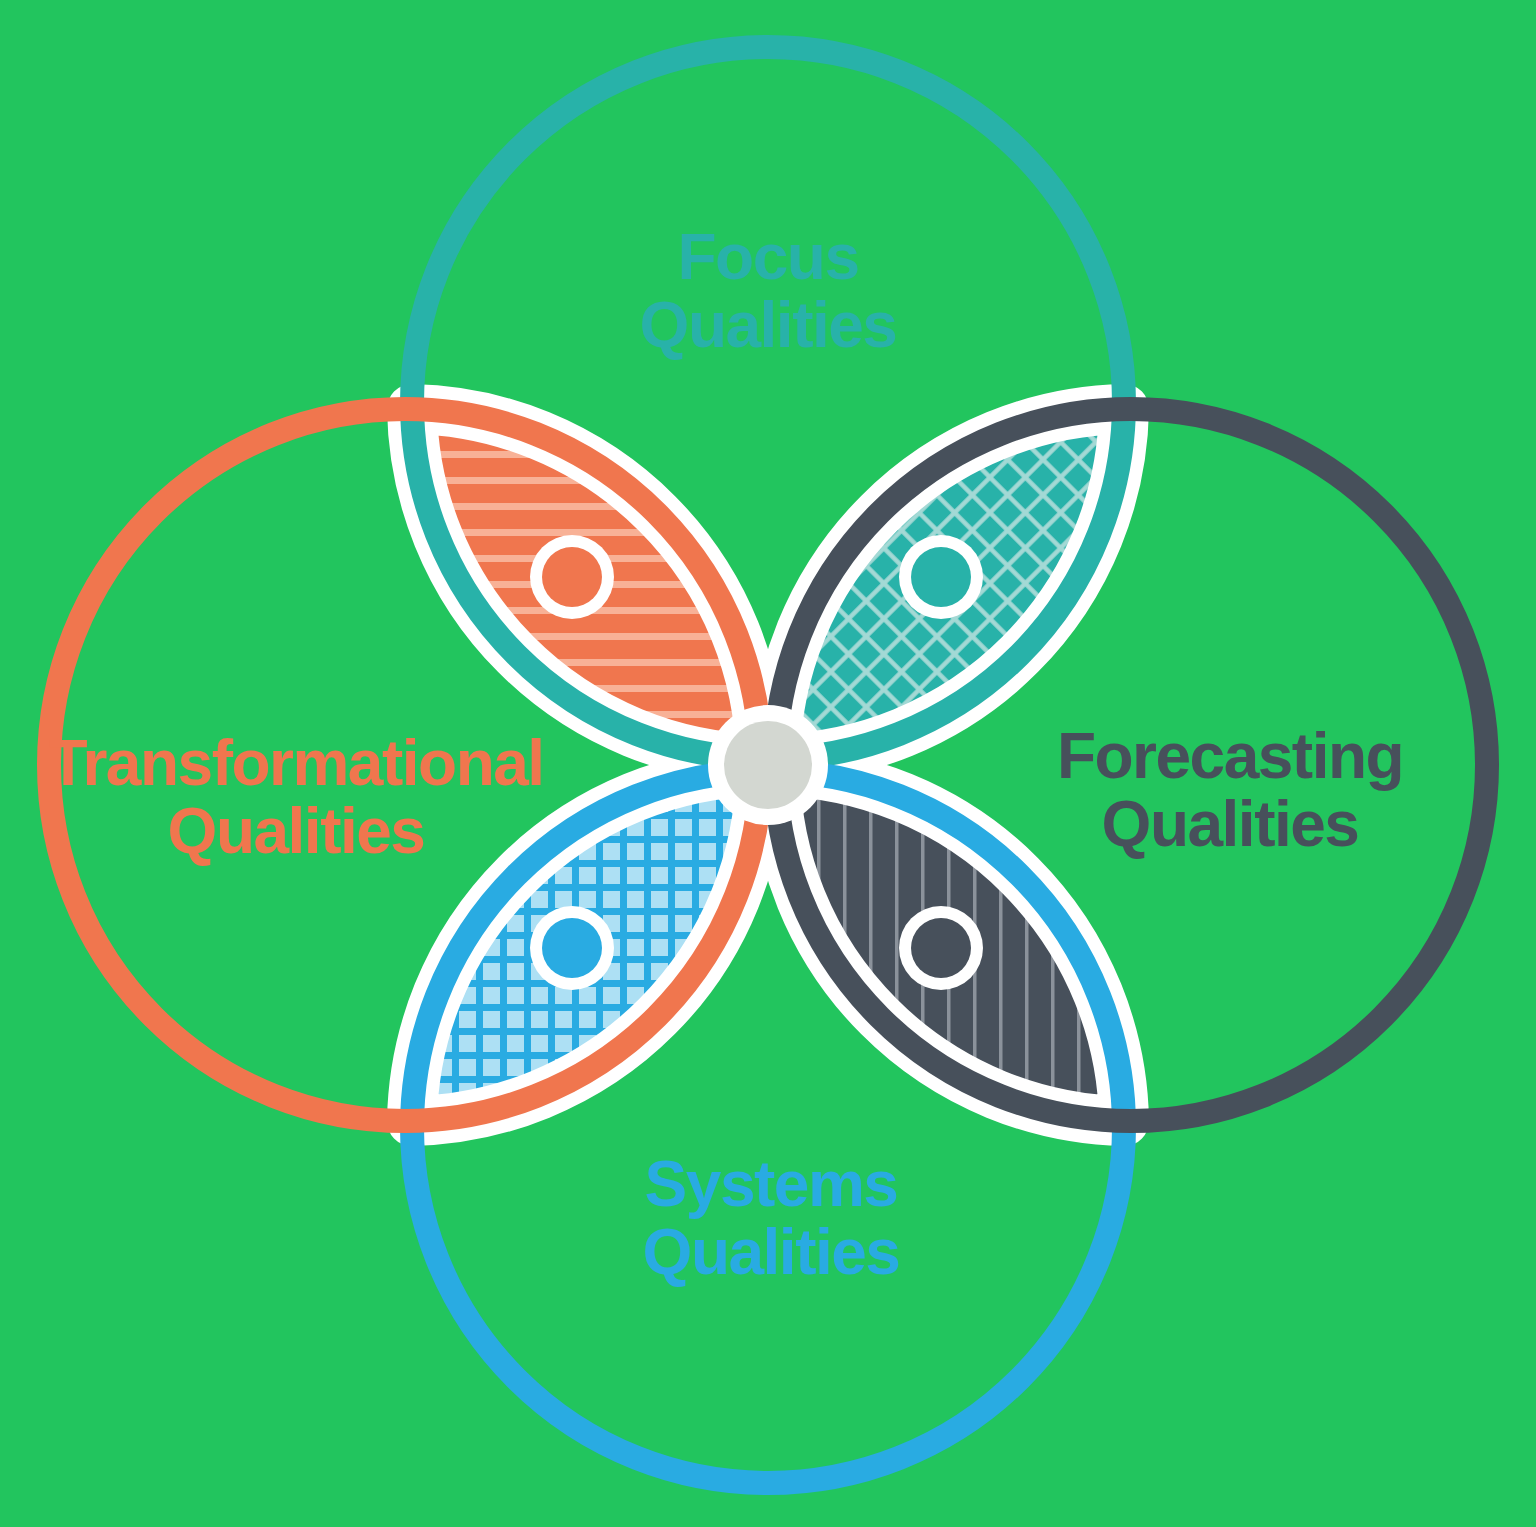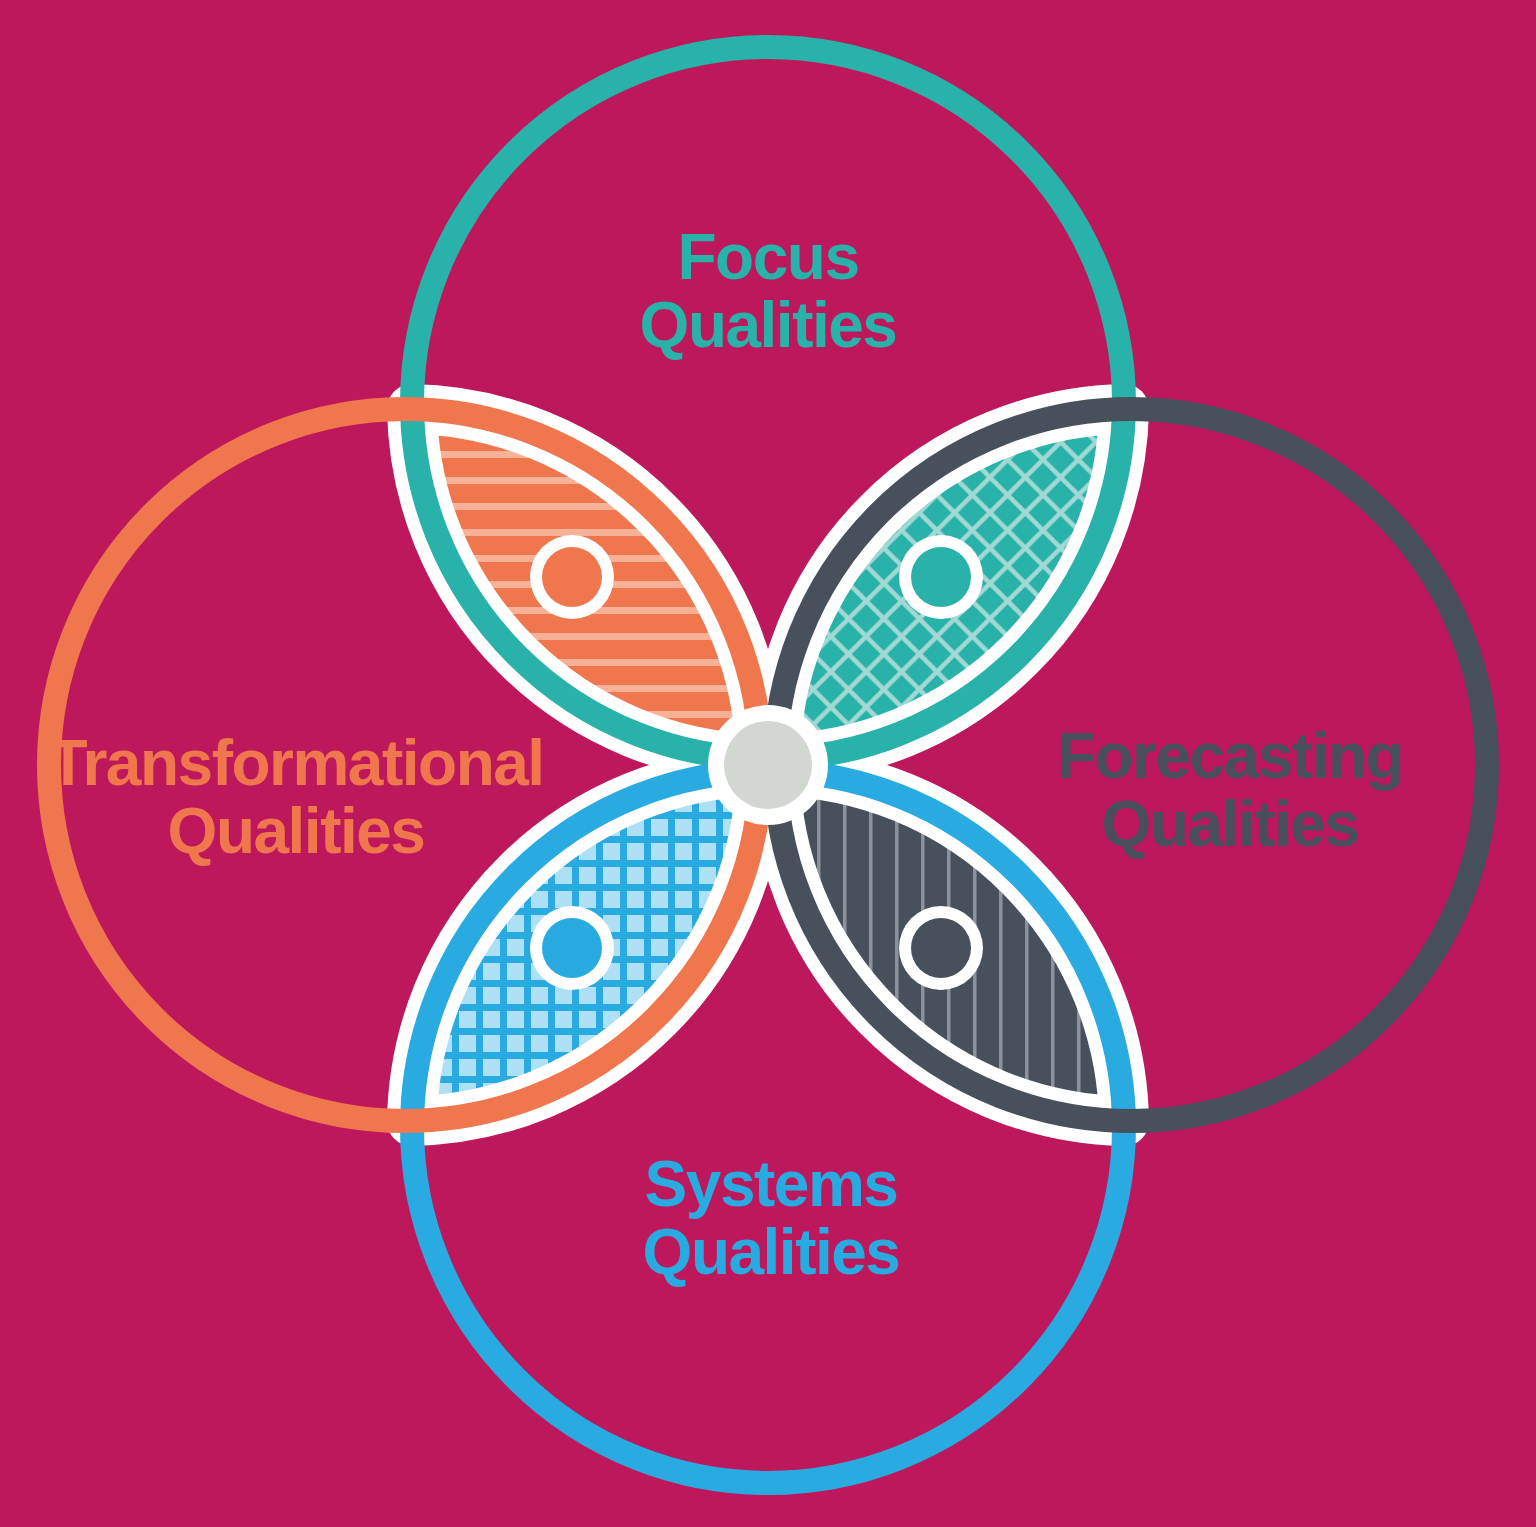--- a/index.html
+++ b/index.html
@@ -4,21 +4,21 @@
 <style>
   html, body {
     margin: 0;
     padding: 0;
     background: #ffffff;
   }
   .stage {
     position: relative;
     width: 1536px;
     height: 1527px;
-    background: #be185d;
+    background: #22c55e;
     overflow: hidden;
     font-family: "Liberation Sans", sans-serif;
   }
   svg { display: block; }
   .ring {
     fill: none;
     stroke-width: 24px;
   }
   .petal {
     stroke: #ffffff;

